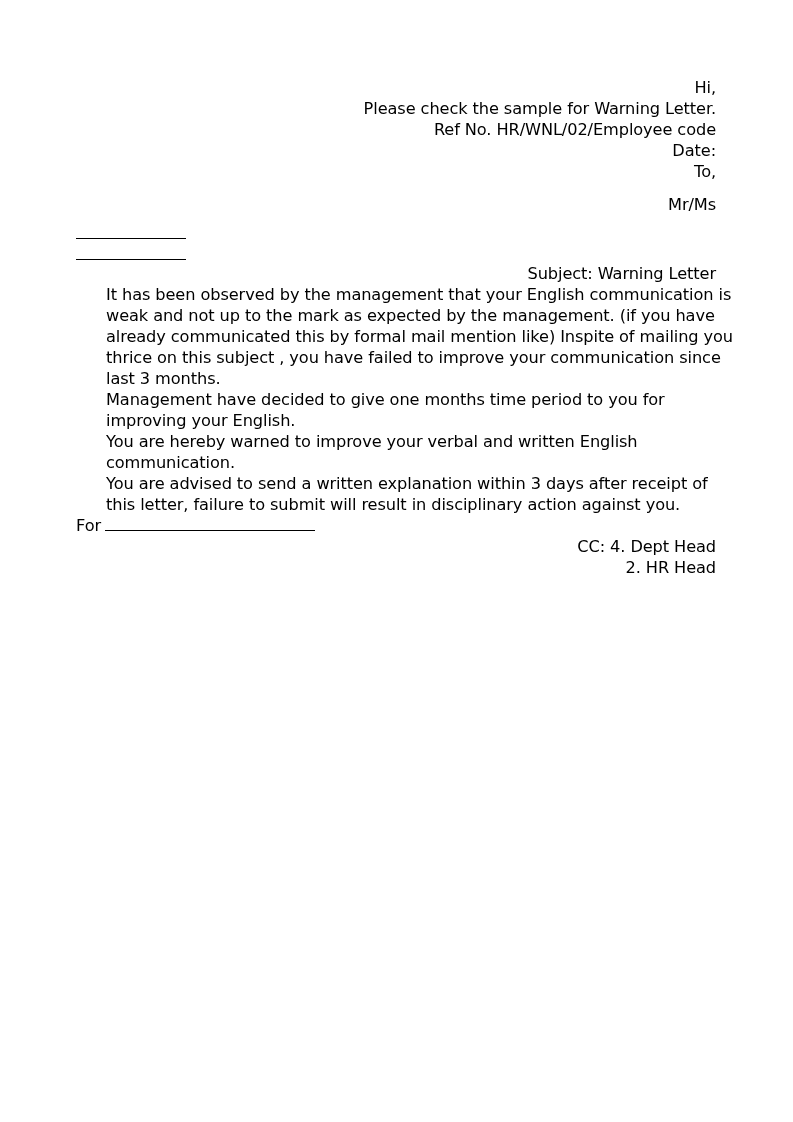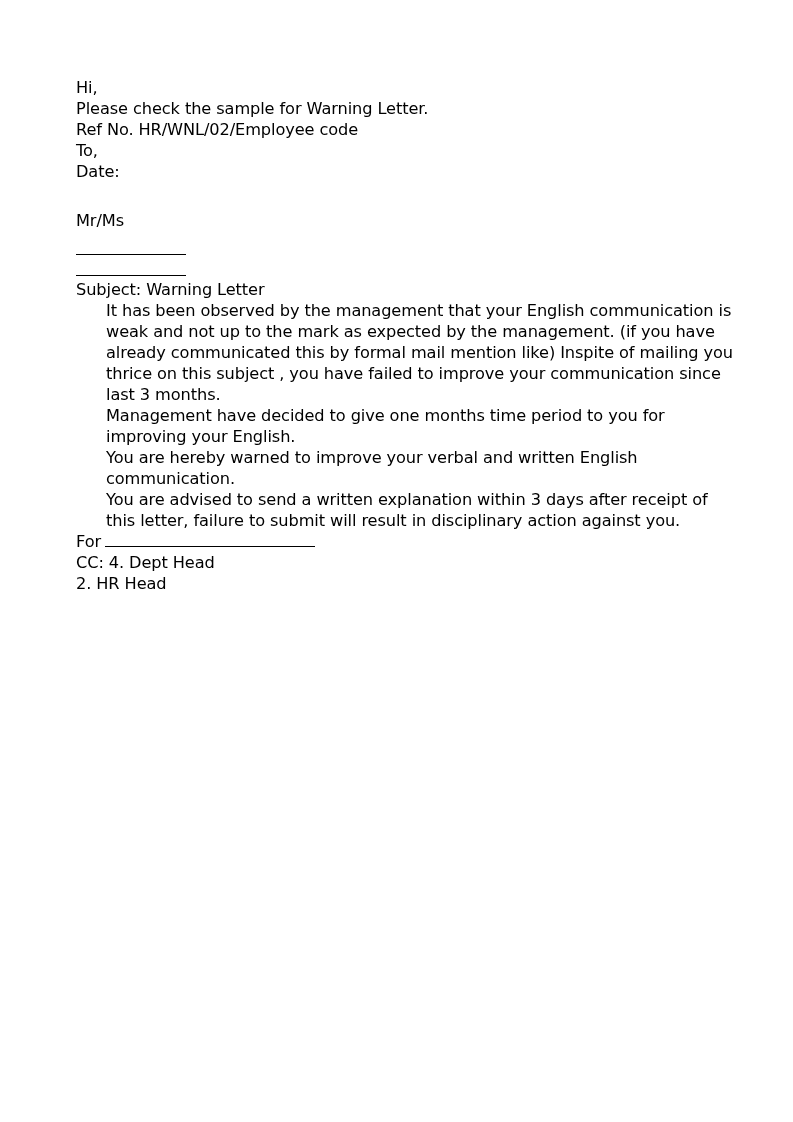--- a/index.html
+++ b/index.html
@@ -21,22 +21,23 @@
       top: 77px;
       width: 640px;
       font-size: 16.2px;
       line-height: 21px;
       letter-spacing: -0.1px;
     }
     .line {
       display: block;
       white-space: pre;
       margin: 0;
+      text-align: right;
     }
-    .gap-mrms { margin-top: 28px; }
+    .gap-mrms { margin-top: 12px; }
     .blank-line {
       display: block;
       width: 110px;
       height: 21px;
       position: relative;
     }
     .blank-line::after {
       content: "";
       position: absolute;
       left: 0;
@@ -64,22 +65,22 @@
       margin-left: 4px;
     }
   </style>
 </head>
 <body>
 
 <div class="page">
   <span class="line">Hi,</span>
   <span class="line">Please check the sample for Warning Letter.</span>
   <span class="line">Ref No. HR/WNL/02/Employee code</span>
+  <span class="line">Date:</span>
   <span class="line">To,</span>
-  <span class="line">Date:</span>
   <span class="line gap-mrms">Mr/Ms</span>
   <span class="blank-line first"></span>
   <span class="blank-line"></span>
   <span class="line">Subject: Warning Letter</span>
   <span class="para">It has been observed by the management that your English communication is weak and not up to the mark as expected by the management. (if you have already communicated this by formal mail mention like) Inspite of mailing you thrice on this subject , you have failed to improve your communication since last 3 months.</span>
   <span class="para">Management have decided to give one months time period to you for improving your English.</span>
   <span class="para">You are hereby warned to improve your verbal and written English communication.</span>
   <span class="para">You are advised to send a written explanation within 3 days after receipt of this letter, failure to submit will result in disciplinary action against you.</span>
   <span class="for-line"><span>For</span><span class="sign-blank"></span></span>
   <span class="line">CC: 4. Dept Head</span>

